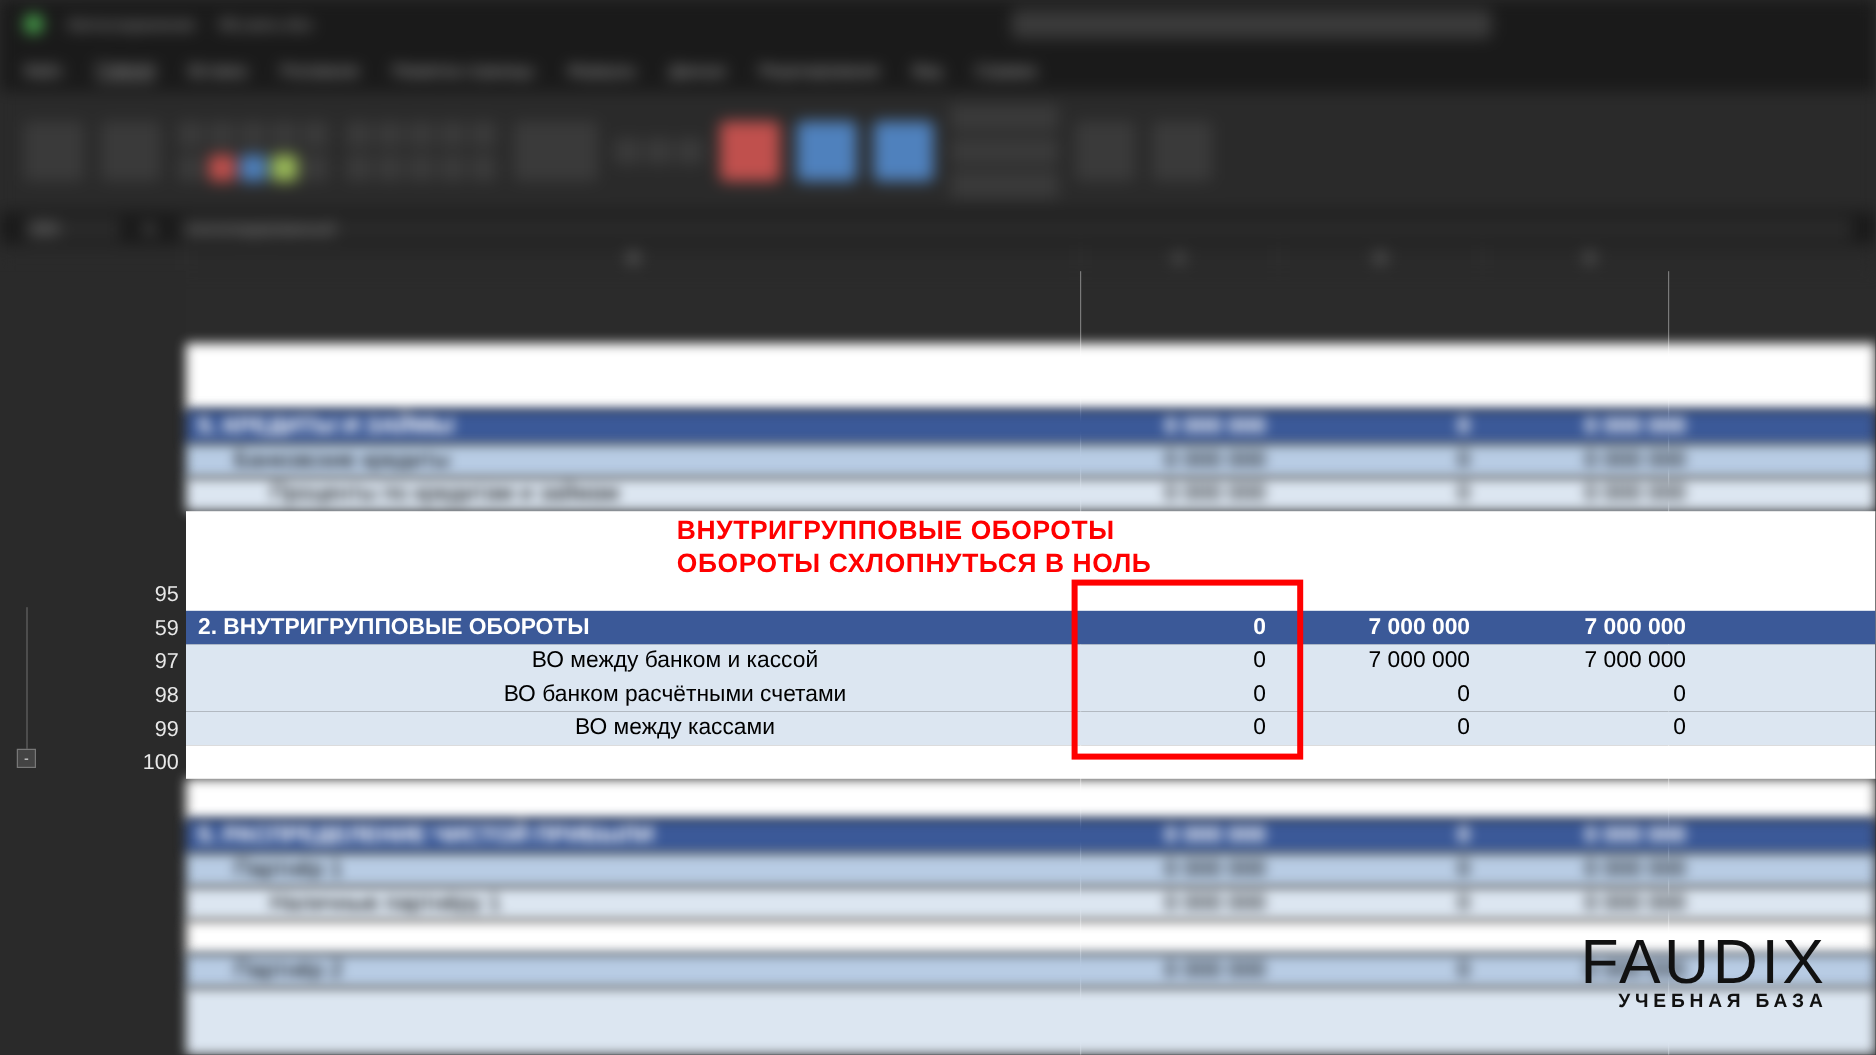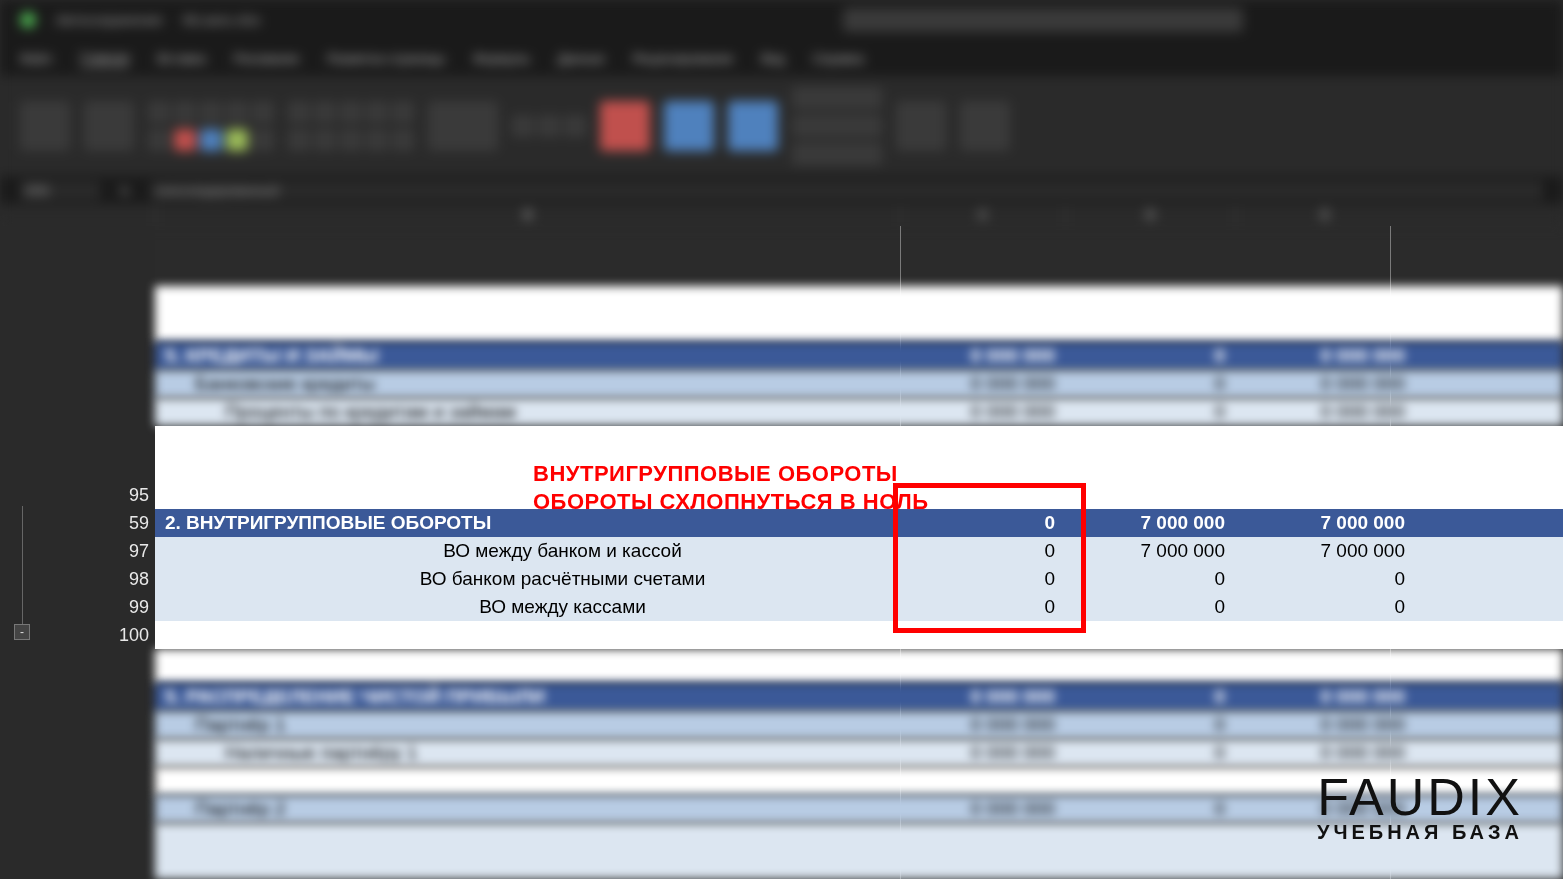--- a/index.html
+++ b/index.html
@@ -118,21 +118,21 @@
 
   
   .watermark {
     position: absolute;
     right: 40px; bottom: 35px;
     text-align: right;
     z-index: 60;
     color: #111;
   }
   .wm-main { font-size: 52px; font-weight: 400; letter-spacing: 3px; line-height: 0.9;}
-  .wm-sub  { font-size: 20px; font-weight: 600; letter-spacing: 4px; text-align: center; }
+  .wm-sub  { font-size: 16px; font-weight: 600; letter-spacing: 4px; }
 </style>
 </head>
 <body>
 
 <div class="blurred-bg">
   <div class="titlebar">
     <span class="title-dot"></span>
     <span class="title-text">Автосохранение</span>
     <span class="title-text">MLoans.xlsx</span>
     <div class="title-search"></div>
@@ -313,21 +313,21 @@
     <div class="row blurrow sub-row1" style="top:569px;height:28px;">
       <div class="cell-b" style="padding-left:40px;">Партнёр 2</div>
       <div class="cell-c">0 000 000</div>
       <div class="cell-d">0</div>
       <div class="cell-e">0 000 000</div>
     </div>
     <div class="row blurrow sub-row2" style="top:597px;height:56px;"></div>
   </div>
 </div>
 
-<div class="annotation" style="left:533px; top:428px;margin-top:32px;">
+<div class="annotation" style="left:564px; top:428px;">
   <div>ВНУТРИГРУППОВЫЕ ОБОРОТЫ</div>
   <div>ОБОРОТЫ СХЛОПНУТЬСЯ В НОЛЬ</div>
 </div>
 
 <div class="red-box" style="left:893px; top:483px; width:193px; height:150px;"></div>
 
 <div class="watermark">
   <div class="wm-main">FAUDIX</div>
   <div class="wm-sub">УЧЕБНАЯ БАЗА</div>
 </div>

